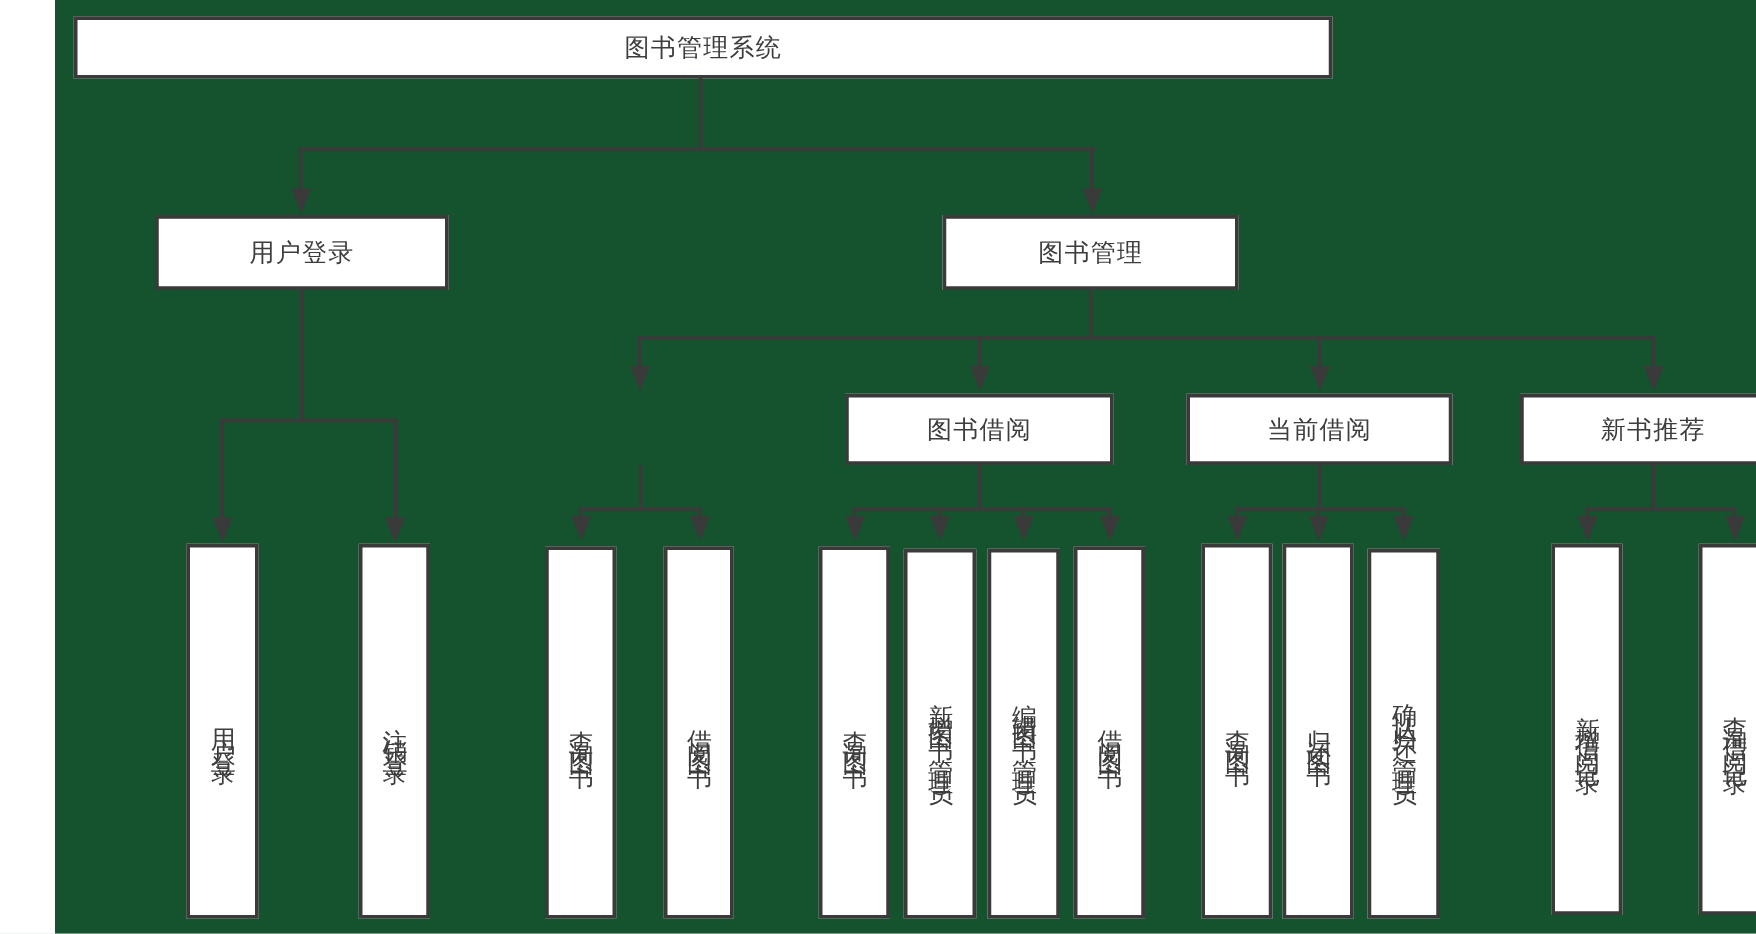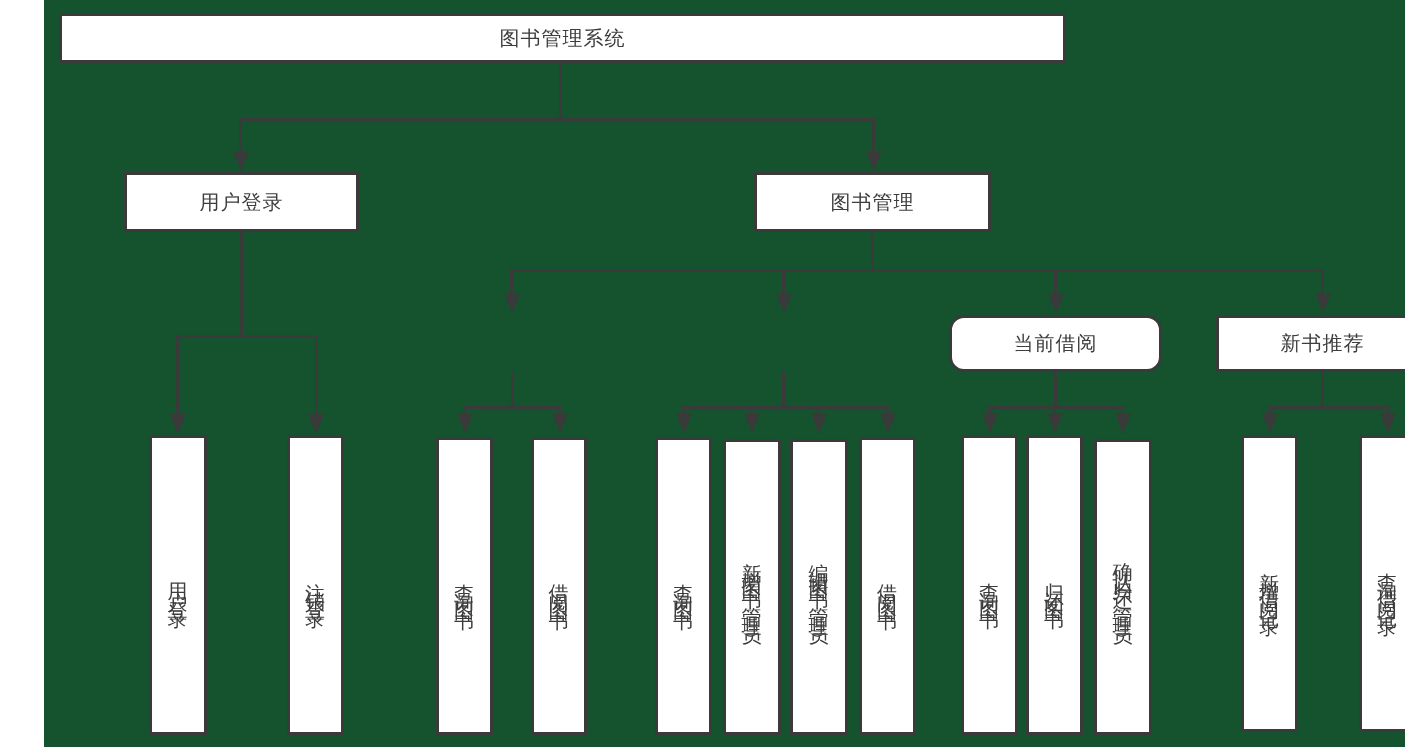--- a/index.html
+++ b/index.html
@@ -96,21 +96,24 @@
   <div class="hline" style="left:466px; top:269px; width:814px;"></div>
   <div class="vline" style="left:466px; top:269px; height:27px;"></div>
   <div class="arrow" style="left:460px; top:293px;"></div>
   <div class="vline" style="left:738px; top:269px; height:27px;"></div>
   <div class="arrow" style="left:732px; top:293px;"></div>
   <div class="vline" style="left:1010px; top:269px; height:27px;"></div>
   <div class="arrow" style="left:1004px; top:293px;"></div>
   <div class="vline" style="left:1277px; top:269px; height:27px;"></div>
   <div class="arrow" style="left:1271px; top:293px;"></div>
 
-  <div class="box" style="left:905px; top:315px; width:213px; height:57px;border-radius:15px;">
+  <div class="box" style="left:632px; top:315px; width:215px; height:57px;">
+    <span>图书借阅</span>
+  </div>
+  <div class="box" style="left:905px; top:315px; width:213px; height:57px;">
     <span>当前借阅</span>
   </div>
   <div class="box" style="left:1172px; top:315px; width:213px; height:57px;">
     <span>新书推荐</span>
   </div>
 
   <div class="vline" style="left:467px; top:372px; height:36px;"></div>
   <div class="hline" style="left:419px; top:406px; width:98px;"></div>
   <div class="vline" style="left:419px; top:406px; height:10px;"></div>
   <div class="arrow" style="left:413px; top:413px;"></div>

